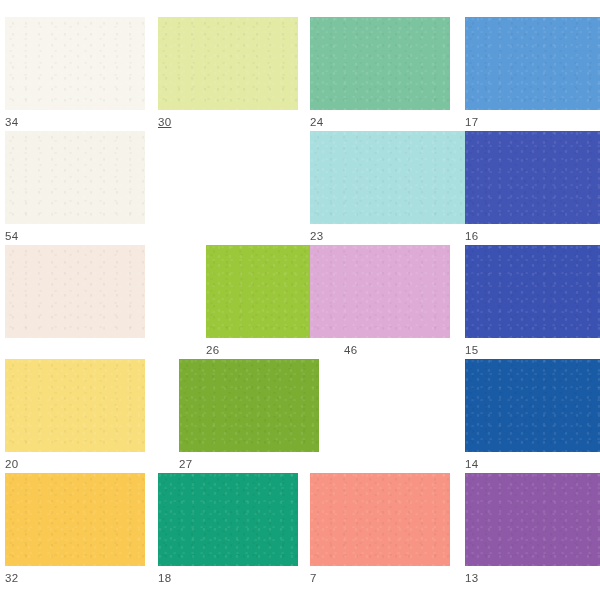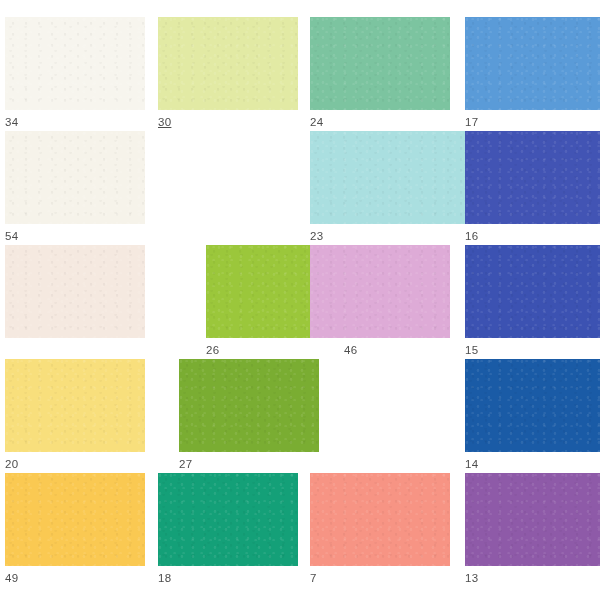--- a/index.html
+++ b/index.html
@@ -106,21 +106,21 @@
     <div class="swatch-cell" style="left: 158px; top: 359px; width: 140px; margin-left: 21px;">
       <div class="swatch-chip" style="height: 93px; background: rgb(122, 173, 50);"></div>
       <div class="swatch-label" style="color: rgb(77, 77, 77);">27</div>
     </div>
     <div class="swatch-cell" style="left: 465px; top: 359px; width: 140px;">
       <div class="swatch-chip" style="height: 93px; background: rgb(26, 91, 166);"></div>
       <div class="swatch-label" style="color: rgb(77, 77, 77);">14</div>
     </div>
     <div class="swatch-cell" style="left: 5px; top: 473px; width: 140px;">
       <div class="swatch-chip" style="height: 93px; background: rgb(250, 201, 82);"></div>
-      <div class="swatch-label" style="color: rgb(77, 77, 77);">49</div>
+      <div class="swatch-label" style="color: rgb(77, 77, 77);">32</div>
     </div>
     <div class="swatch-cell" style="left: 158px; top: 473px; width: 140px;">
       <div class="swatch-chip" style="height: 93px; background: rgb(20, 160, 120);"></div>
       <div class="swatch-label" style="color: rgb(77, 77, 77);">18</div>
     </div>
     <div class="swatch-cell" style="left: 310px; top: 473px; width: 140px;">
       <div class="swatch-chip" style="height: 93px; background: rgb(247, 148, 132);"></div>
       <div class="swatch-label" style="color: rgb(77, 77, 77);">7</div>
     </div>
     <div class="swatch-cell" style="left: 465px; top: 473px; width: 140px;">

